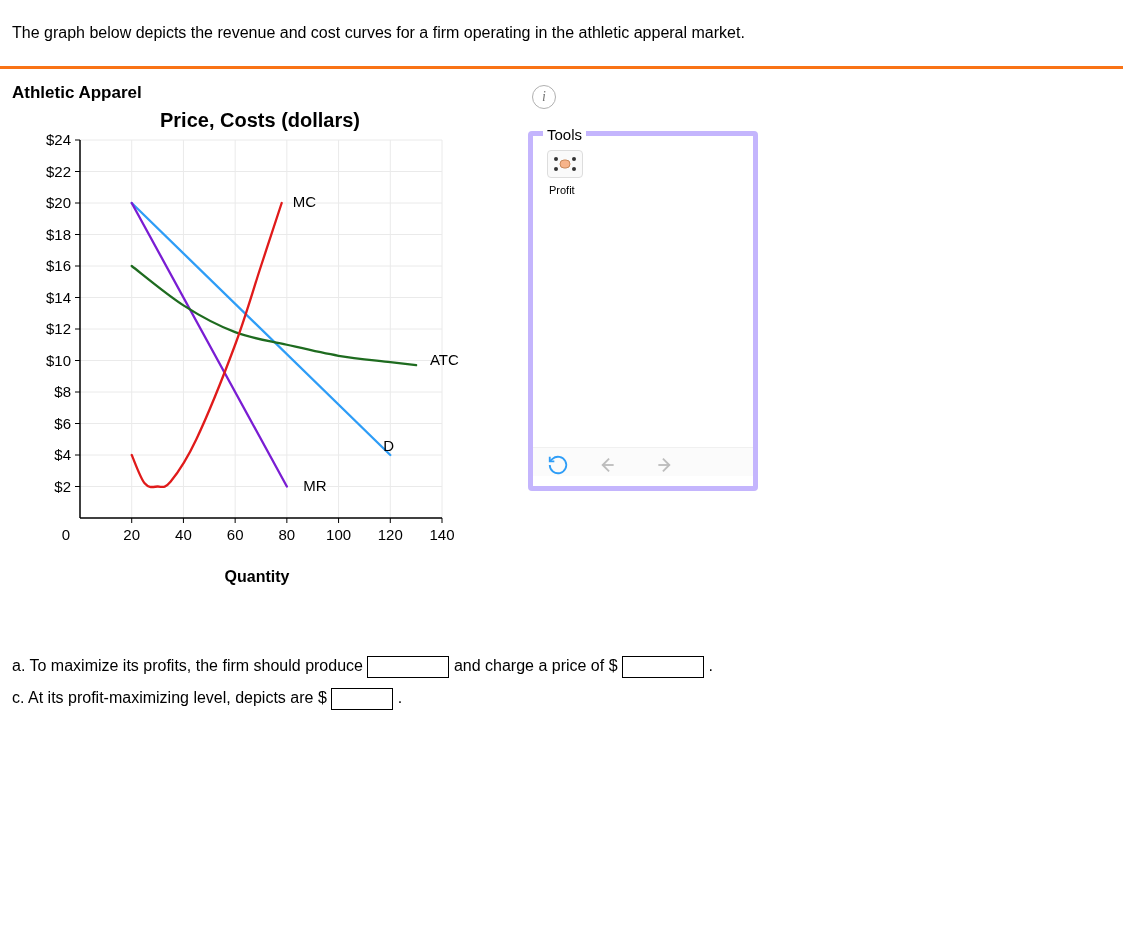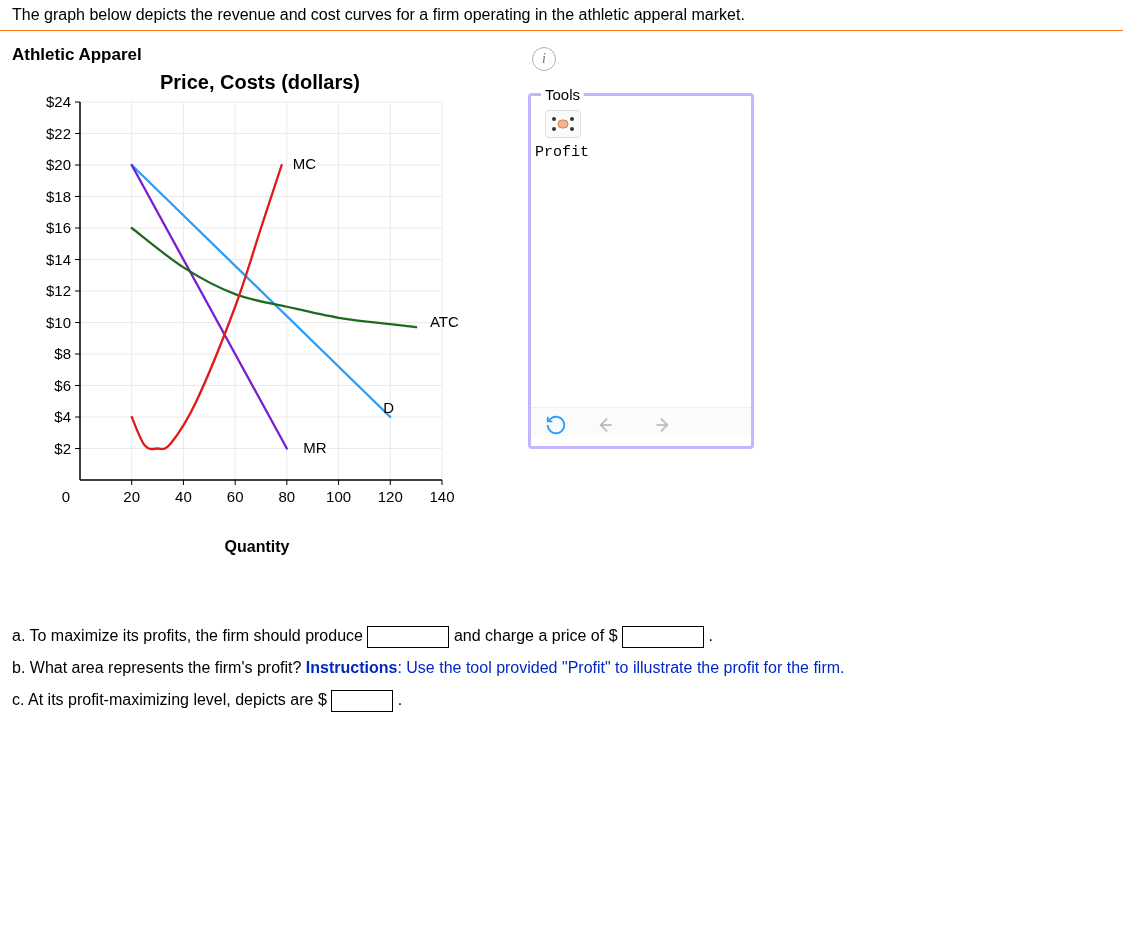--- a/index.html
+++ b/index.html
@@ -3,22 +3,22 @@
 <meta charset="utf-8">
 <style>
   body {
     font-family: Arial, Helvetica, sans-serif;
     font-size: 16px;
     color: #000;
     margin: 0;
     padding: 0;
   }
   .top-border {
-    border-bottom: 1px solid #f97316;
-    padding: 6px 12px;
+    border-bottom: 3px solid #f97316;
+    padding: 24px 12px;
   }
   .page-pad { padding: 10px 12px; }
   .chart-row { display: flex; align-items: flex-start; }
   .chart-wrap { position: relative; width: 490px; }
   .chart-title {
     font-weight: bold;
     font-size: 17px;
     margin: 4px 0 6px;
   }
   .axis-title-y { font-weight: bold; font-size: 20px; margin-left: 6px; margin-bottom: 2px; text-align: center;}
@@ -30,42 +30,42 @@
     font-family:"Times New Roman",serif;
     font-style: italic;
     font-size:14px;
     color:#777;
     margin-left: 30px;
     margin-top: 6px;
   }
   .tools-panel {
     margin-left: 26px;
     width: 220px;
-    border: 3px solid #c4b5fd;
+    border: 5px solid #c4b5fd;
     border-radius: 4px;
     padding-bottom: 10px;
     margin-top:22px;
     position:relative;
     display:flex;flex-direction:column;
   }
   .tools-legend {
     position:absolute;
     top:-10px; left:10px;
     background:#fff;
     padding:0 4px;
     font-size:15px;
   }
   .tool-swatch {
     width:34px;height:26px;
     border:1px solid #ddd;border-radius:4px;
     margin:14px 0 6px 14px;
     display:flex;align-items:center;justify-content:center;
     background:#fafafa;
   }
-  .tool-label { font-size:15px; margin-left:4px;font-family:Liberation Mono, monospace;}
+  .tool-label { font-size:11px; margin-left:16px;}
   .action-row{
     display:flex;gap:30px;align-items:center;
     margin-top:auto;padding:6px 14px 0;
     background:#fbfbfb;border-top:1px solid #f0f0f0;
   }
   .action-row svg{display:block}
   .questions{margin-top:64px;line-height:2}
   .answer-box{
     display:inline-block;
     border:1px solid #000;
@@ -152,21 +152,21 @@
           <text x="54" y="406" text-anchor="middle" font-size="15">0</text>
           <path d="M119.71428571428571,69 L378.2857142857143,321" stroke="#2e9df7" stroke-width="2.3" fill="none" stroke-linecap="round"></path>
           <text x="371.35714285714283" y="317.125" font-size="15" fill="#000">D</text>
           <path d="M119.71428571428571,69 L274.85714285714283,352.5" stroke="#7a1dd3" stroke-width="2.3" fill="none" stroke-linecap="round"></path>
           <text x="291.2" y="356.5" font-size="15" fill="#000">MR</text>
           <path d="M119.71428571428571,132 C128.33333333333331,138.5625 154.19047619047618,160.35 171.42857142857142,171.375 C188.66666666666666,182.4 205.9047619047619,191.58749999999998 223.14285714285714,198.14999999999998 C240.38095238095238,204.71249999999998 257.6190476190476,206.8125 274.85714285714283,210.75 C292.0952380952381,214.6875 309.3333333333333,218.8875 326.57142857142856,221.77499999999998 C343.8095238095238,224.66249999999997 365.35714285714283,226.49999999999997 378.2857142857143,228.075 C391.2142857142857,229.65 399.83333333333337,230.70000000000002 404.14285714285717,231.22500000000002" stroke="#1e6b1f" stroke-width="2.3" fill="none" stroke-linecap="round"></path>
           <text x="417.9" y="230.5" font-size="15" fill="#000">ATC</text>
           <path d="M119.71428571428571,321 C121.86904761904762,325.725 128.33333333333334,344.1 132.64285714285714,349.35 C136.95238095238093,354.6 141.26190476190476,352.7625 145.57142857142856,352.5 C149.88095238095235,352.2375 152.03571428571428,355.65 158.5,347.775 C164.96428571428572,339.9 173.58333333333334,328.0875 184.35714285714286,305.25 C195.13095238095238,282.4125 212.36904761904762,239.625 223.14285714285714,210.75 C233.91666666666666,181.875 241.24285714285713,155.625 249,132 C256.75714285714287,108.375 266.23809523809524,79.5 269.6857142857143,69" stroke="#e01a1a" stroke-width="2.3" fill="none" stroke-linecap="round"></path>
           <text x="280.85714285714283" y="73" font-size="15" fill="#000">MC</text>
         </svg>
-      <div style="text-align:center;margin-top:8px;font-weight:bold">Quantity</div>
+      <div style="text-align:center;margin-top:0;font-weight:bold">Quantity</div>
     </div>
 
     <div style="display:flex;flex-direction:column">
       <div class="info-icon">
         <span>i</span>
       </div>
       <div class="tools-panel" style="height:340px">
         <div class="tools-legend">Tools</div>
         <div class="tool-swatch">
           <svg width="26" height="18" viewBox="0 0 26 18">
@@ -204,21 +204,18 @@
 
   <div class="questions">
     <div>
       <span>a. To maximize its profits, the firm should produce</span>
       <span class="answer-box"></span>
       <span>and charge a price of $</span>
       <span class="answer-box"></span>
       <span>.</span>
     </div>
     <div>
-      <span>b. What area represents the firm's profit? </span><span class="instr">Instructions</span><span class="instr-rest">: Use the tool provided "Profit" to illustrate the profit for the firm.</span>
-    </div>
-    <div>
       <span>c. At its profit-maximizing level, depicts are $</span>
       <span class="answer-box" style="width:60px"></span>
       <span>.</span>
     </div>
   </div>
 </div>
 
 </body></html>

